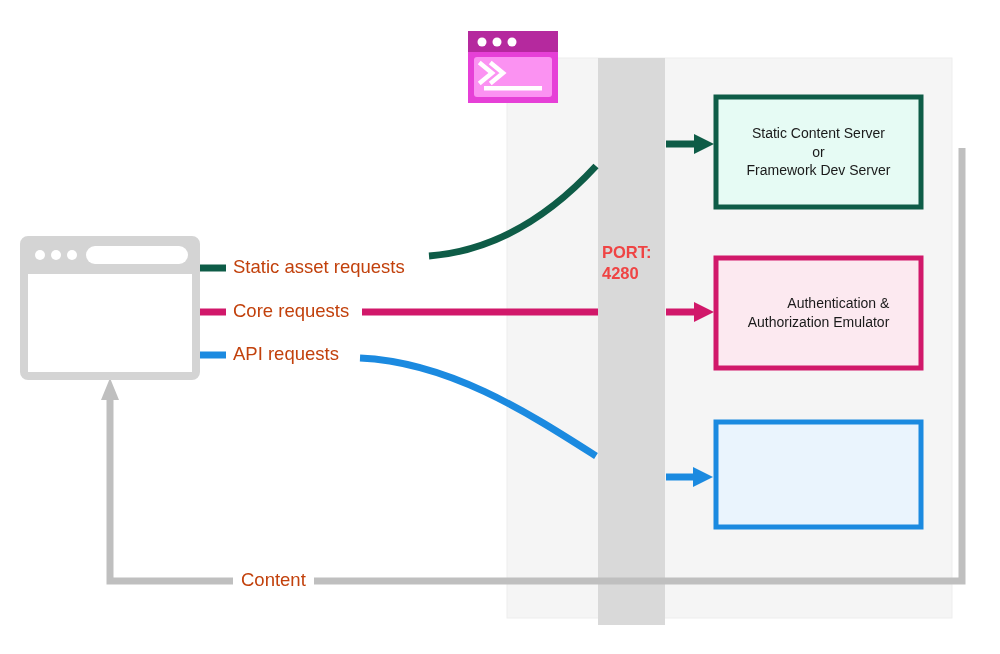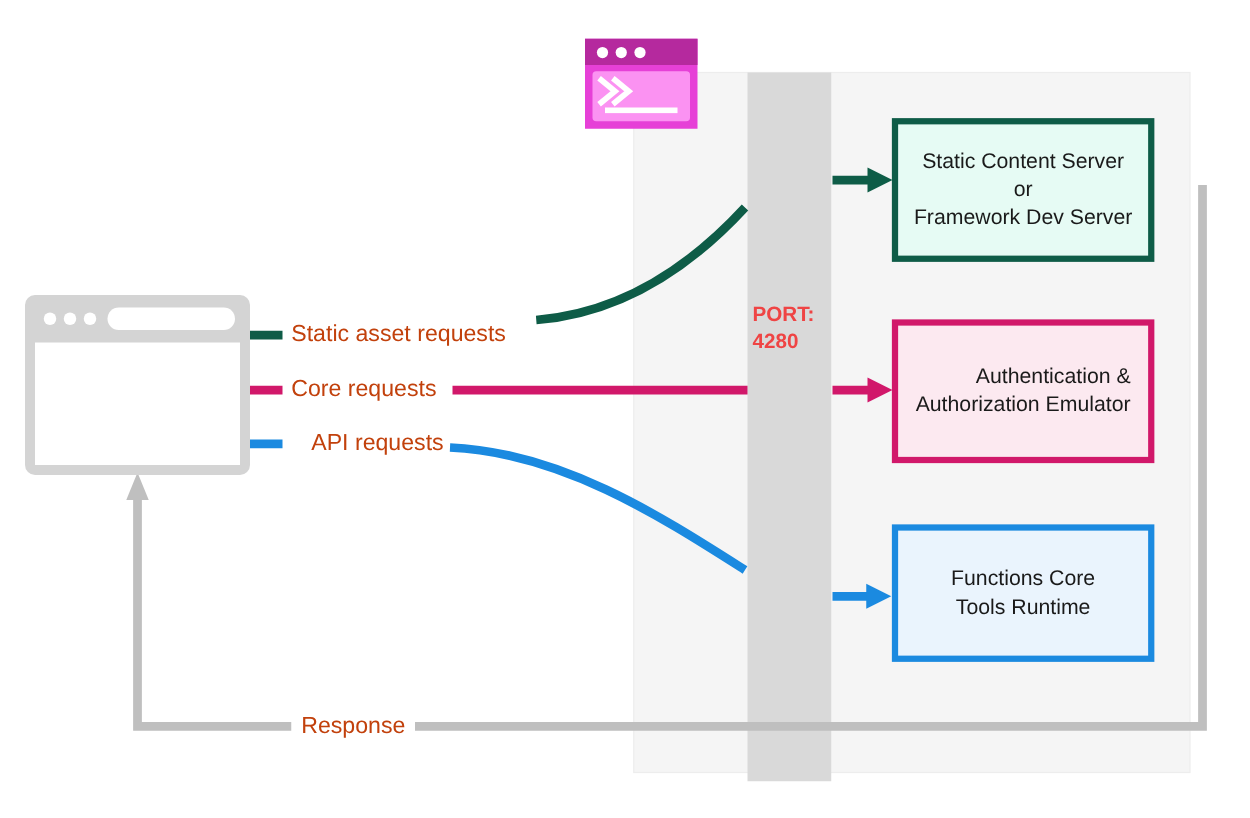--- a/index.html
+++ b/index.html
@@ -26,21 +26,21 @@
     width: 1000px;
     height: 654px;
   }
   .box-label {
     position: absolute;
     display: flex;
     align-items: center;
     justify-content: center;
     text-align: center;
     font-family: "Liberation Sans", sans-serif;
-    font-size: 17px;
+    font-size: 14px;
     color: #1a1a1a;
     line-height: 1.35;
     white-space: pre-line;
     pointer-events: none;
   }
   .flow-label {
     position: absolute;
     font-family: "Liberation Sans", sans-serif;
     font-size: 18.5px;
     color: #c2410c;
@@ -130,26 +130,24 @@
     <rect x="716" y="422" width="205" height="105" fill="#EAF4FD" stroke="#1B8AE0" stroke-width="5"></rect>
   </svg>
 
   <div class="box-label" style="left:716px; top:97px; width:205px; height:110px;">Static Content Server
 or
 Framework Dev Server</div>
 
   <div class="box-label" style="left:716px; top:258px; width:205px; height:110px;text-align:right;">Authentication &amp;
 Authorization Emulator</div>
 
-  <div class="box-label" style="left:716px; top:422px; width:205px; height:105px;">Functions Core
-Tools Runtime</div>
 
   <div class="port-label" style="left:602px; top:242px; width:62px;"><span>PORT:</span><br><span>4280</span></div>
 
   <div class="flow-label" style="left:233px; top:256px;">Static asset requests</div>
 
   <div class="flow-label" style="left:233px; top:300px;">Core requests</div>
 
-  <div class="flow-label" style="left:249px; top:343px;">API requests</div>
+  <div class="flow-label" style="left:233px; top:343px;">API requests</div>
 
-  <div class="flow-label" style="left:233px; top:569px; background:#ffffff; padding:0 8px;">Response</div>
+  <div class="flow-label" style="left:233px; top:569px; background:#ffffff; padding:0 8px;">Content</div>
 
 </div>
 
 </body></html>

